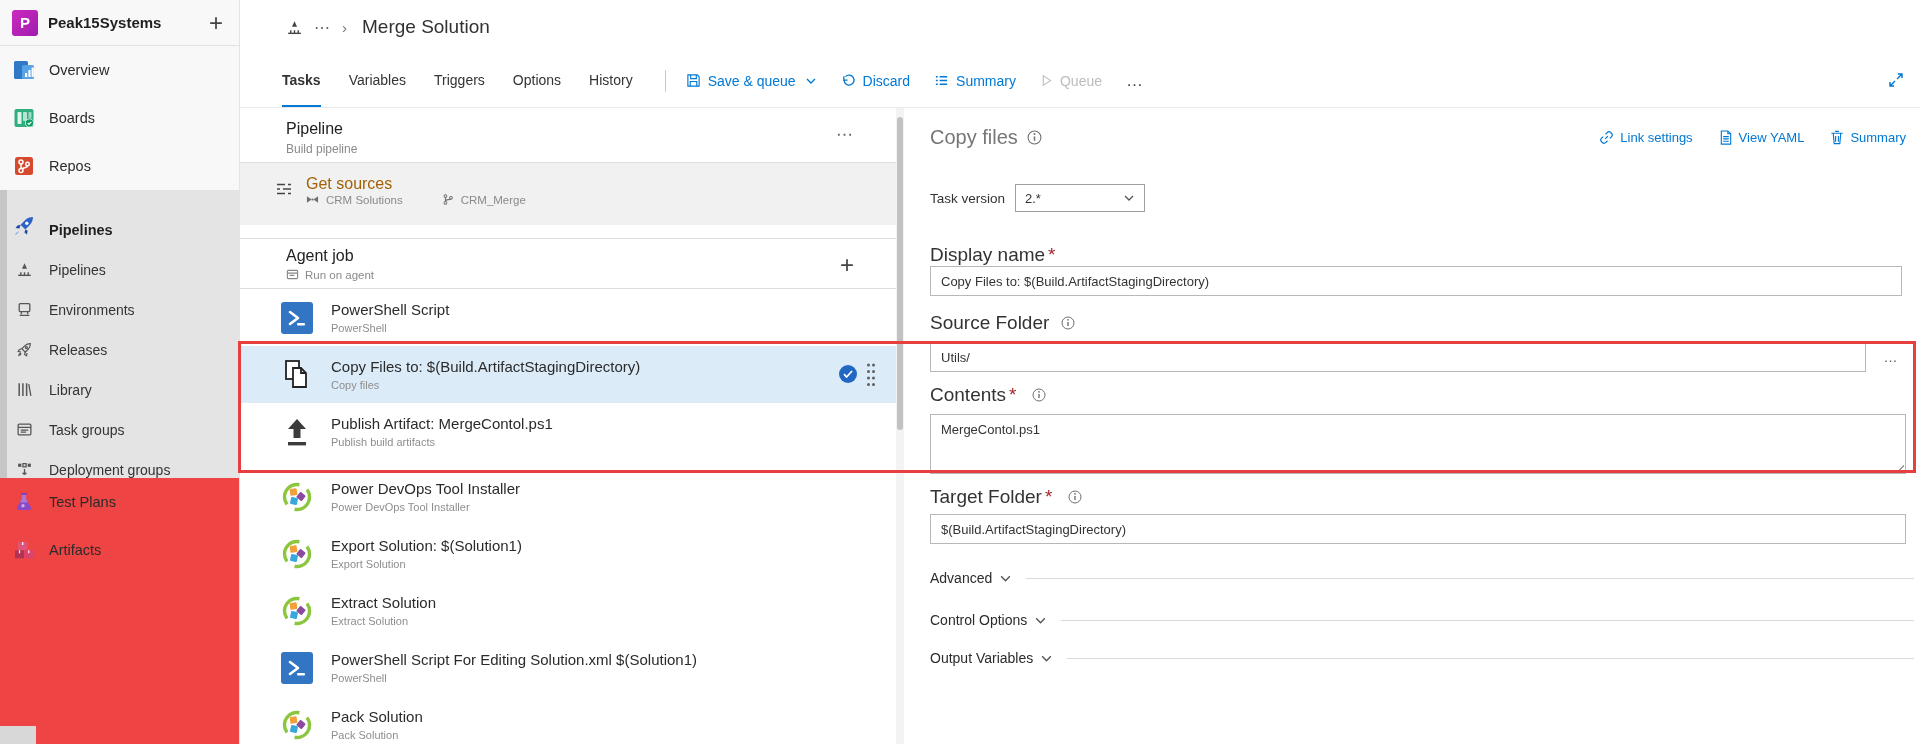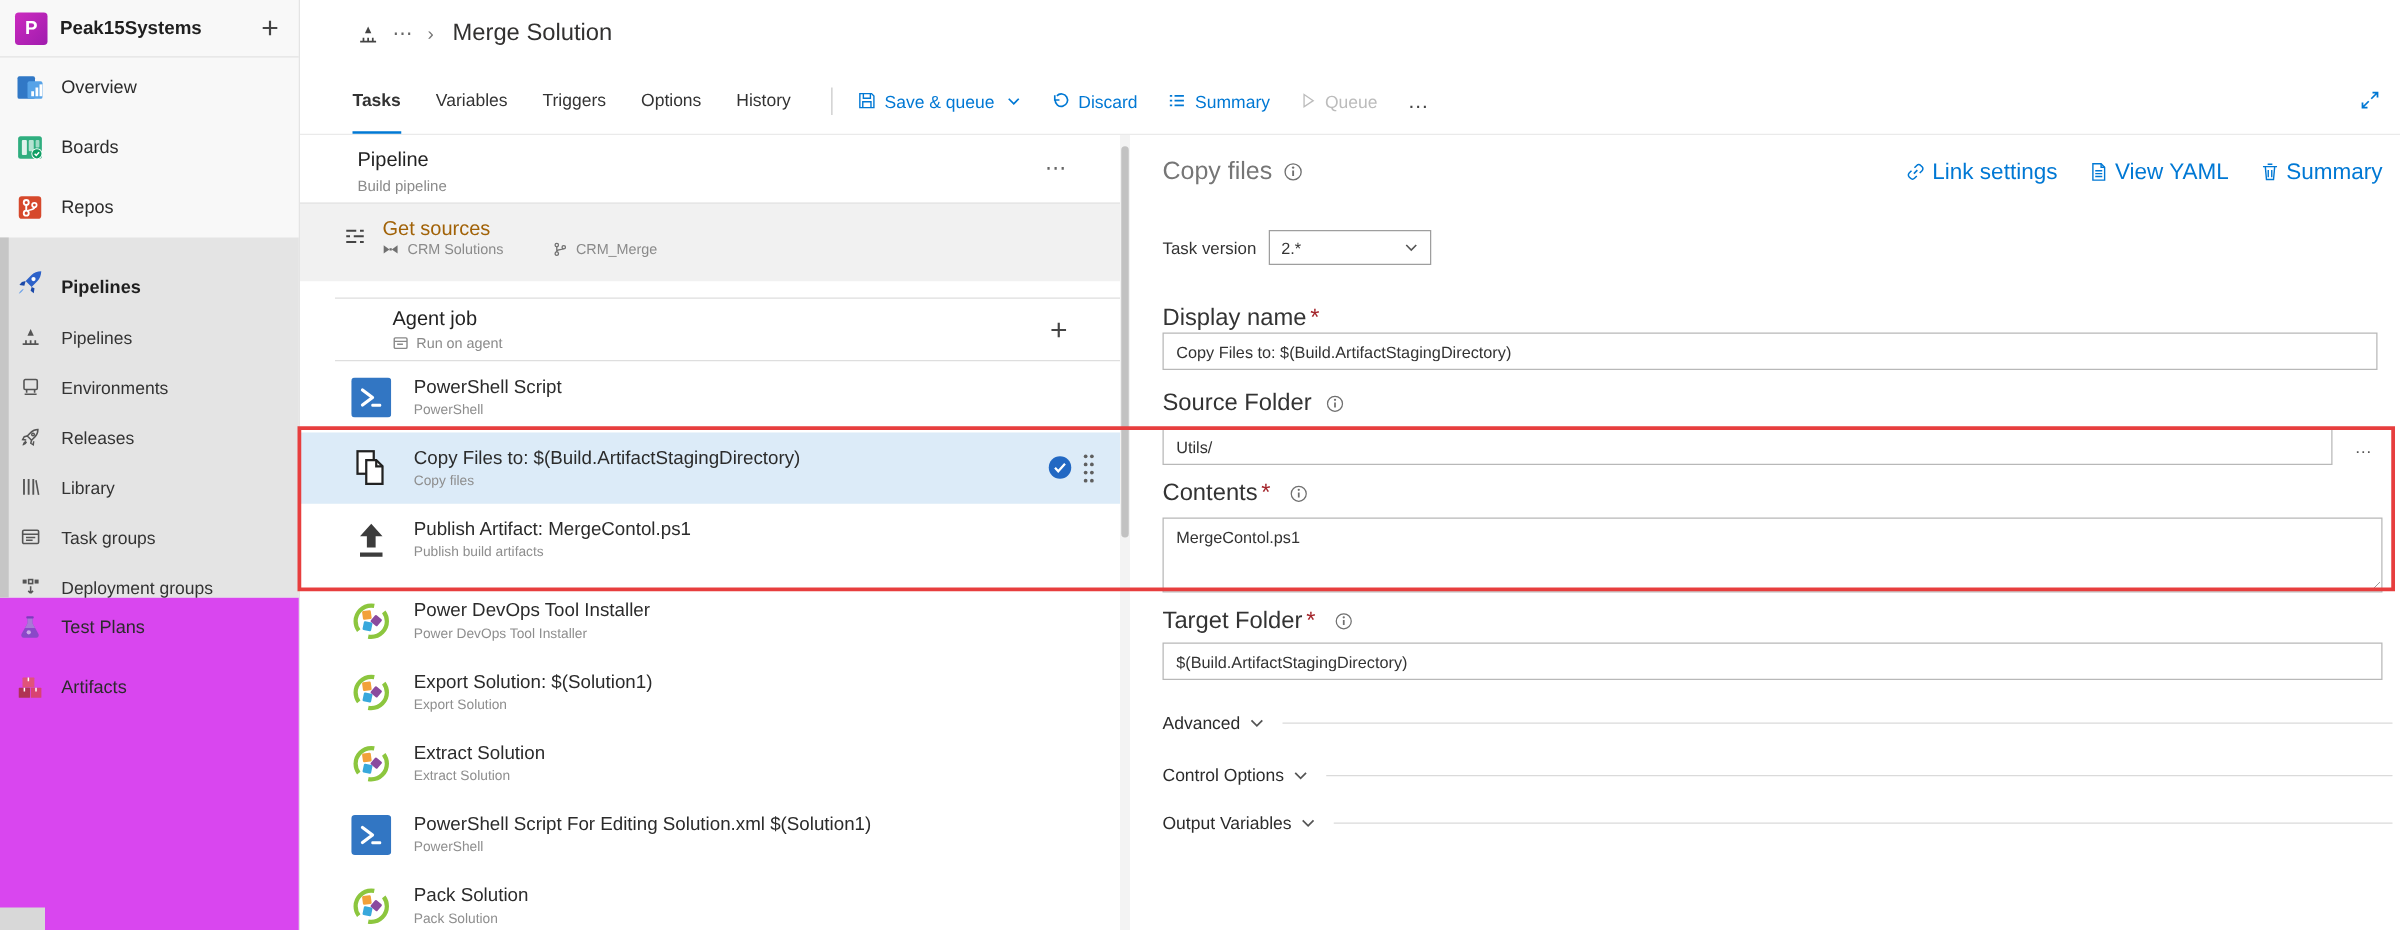--- a/index.html
+++ b/index.html
@@ -13,21 +13,21 @@
   .project-name{font-weight:bold;font-size:15px;color:#1f1f1f;margin-left:10px;flex:1;}
   .sb-add{font-size:24px;font-weight:300;color:#444;line-height:1;padding:0 4px;cursor:pointer;}
   .sb-item{height:48px;display:flex;align-items:center;padding-left:12px;gap:13px;font-size:14.5px;color:#2b2b2b;cursor:pointer;flex:none;}
   .sb-item .ic{width:24px;height:24px;display:flex;align-items:center;justify-content:center;flex:none;}
   .sb-group{background:#e4e4e4;position:relative;flex:none;}
   .sb-group::before{content:'';position:absolute;left:0;top:0;bottom:0;width:7px;background:#c6c6c6;}
   .sb-group .sb-item{padding-left:12px;align-items:flex-end;}
   .sb-item.sub{height:40px;font-size:14px;color:#333;}
   .sb-item.sub .ic{width:24px;height:18px;}
   .sb-item.selected-main .lbl{font-weight:bold;color:#1f1f1f;}
-  .sb-lower{background:#d946ef;flex:1;}
+  .sb-lower{background:#ef4444;flex:1;}
   .sb-corner{position:absolute;left:0;bottom:0;width:36px;height:18px;background:#d8d8d8;}
 
   
   .main{position:absolute;left:240px;top:0;right:0;height:744px;}
   .crumb{height:54px;display:flex;align-items:center;padding-left:46px;gap:11px;}
   .crumb .bc-ic{display:flex;align-items:center;}
   .crumb .more{color:#666;font-size:16px;letter-spacing:1px;cursor:pointer;}
   .crumb .chev{color:#777;font-size:15px;}
   .crumb .title{font-size:19px;color:#323130;margin-left:4px;}
 
@@ -47,21 +47,21 @@
   
   .task-panel{position:absolute;left:0;top:0;width:658px;height:100%;background:#fff;}
   .pl-header{position:relative;height:55px;border-bottom:1px solid #dedede;padding:12px 0 0 46px;}
   .pl-title{font-size:16px;color:#222;}
   .pl-sub{font-size:12px;color:#8a8a8a;margin-top:4px;}
   .pl-more{position:absolute;right:44px;top:16px;color:#666;font-size:17px;letter-spacing:1px;cursor:pointer;}
   .get-sources{height:62px;background:#f1f1f1;padding:12px 0 0 34px;display:flex;gap:12px;cursor:pointer;}
   .gs-title{font-size:16px;color:#a16207;}
   .gs-meta{display:flex;align-items:center;gap:7px;margin-top:0;font-size:11.5px;color:#8a8a8a;}
   .gs-meta .m2{margin-left:32px;}
-  .agent-job{position:relative;margin-top:13px;border-top:1px solid #dedede;border-bottom:1px solid #dedede;height:51px;padding:8px 0 0 46px;margin-left:28px;}
+  .agent-job{position:relative;margin-top:13px;border-top:1px solid #dedede;border-bottom:1px solid #dedede;height:51px;padding:8px 0 0 46px;}
   .aj-title{font-size:16px;color:#222;}
   .aj-sub{display:flex;align-items:center;gap:6px;font-size:11.5px;color:#8a8a8a;margin-top:3px;}
   .aj-add{position:absolute;right:44px;top:12px;font-size:24px;font-weight:300;color:#444;cursor:pointer;}
   .task-rows{position:absolute;top:181px;left:0;right:0;}
   .task-row{position:relative;height:57px;display:flex;align-items:center;padding-left:40px;gap:17px;cursor:pointer;}
   .task-row.selected{background:#dcebf8;}
   .task-row.gap-before{margin-top:8px;}
   .t-ic{width:34px;height:34px;display:flex;align-items:center;justify-content:center;flex:none;}
   .t-title{font-size:15px;color:#2b2b2b;line-height:1.15;}
   .t-sub{font-size:11px;color:#8e8e8e;margin-top:3px;}
@@ -71,21 +71,21 @@
   
   .v-scroll{position:absolute;left:656px;top:0;width:8px;height:100%;background:#f3f3f3;}
   .v-thumb{position:absolute;left:1px;top:9px;width:6px;height:313px;background:#c2c2c2;border-radius:3px;cursor:pointer;}
 
   
   .detail{position:absolute;left:690px;top:0;right:0;height:100%;}
   .d-header{position:absolute;top:18px;left:0;right:14px;display:flex;align-items:center;}
   .d-title{font-size:20px;color:#767676;}
   .d-title-info{margin-left:9px;display:flex;}
   .d-links{margin-left:auto;display:flex;gap:26px;}
-  .d-link{display:flex;align-items:center;gap:6px;color:#0078d4;font-size:18px;cursor:pointer;}
+  .d-link{display:flex;align-items:center;gap:6px;color:#0078d4;font-size:13px;cursor:pointer;}
   .tv-row{position:absolute;top:76px;left:0;display:flex;align-items:center;}
   .tv-label{font-size:13.5px;color:#333;}
   .tv-select{margin-left:10px;width:130px;height:28px;border:1px solid #9e9e9e;background:#fff;display:flex;align-items:center;padding:0 9px;font-size:13px;color:#333;cursor:pointer;}
   .tv-select .cdn{margin-left:auto;color:#555;display:flex;}
   .f-label{position:absolute;left:0;display:flex;align-items:center;font-size:19px;color:#333;}
   .req{color:#a4262c;margin-left:3px;}
   .f-label .inf{margin-left:9px;display:flex;}
   .f-label .inf.far{margin-left:16px;}
   .txt-input{position:absolute;left:0;height:30px;border:1px solid #b8b8b8;background:#fff;font-size:13px;color:#333;padding:0 10px;font-family:"Liberation Sans",sans-serif;outline:none;}
   .browse-btn{position:absolute;height:30px;width:34px;display:flex;align-items:center;justify-content:center;color:#555;font-size:14px;letter-spacing:1px;cursor:pointer;background:#fff;}

